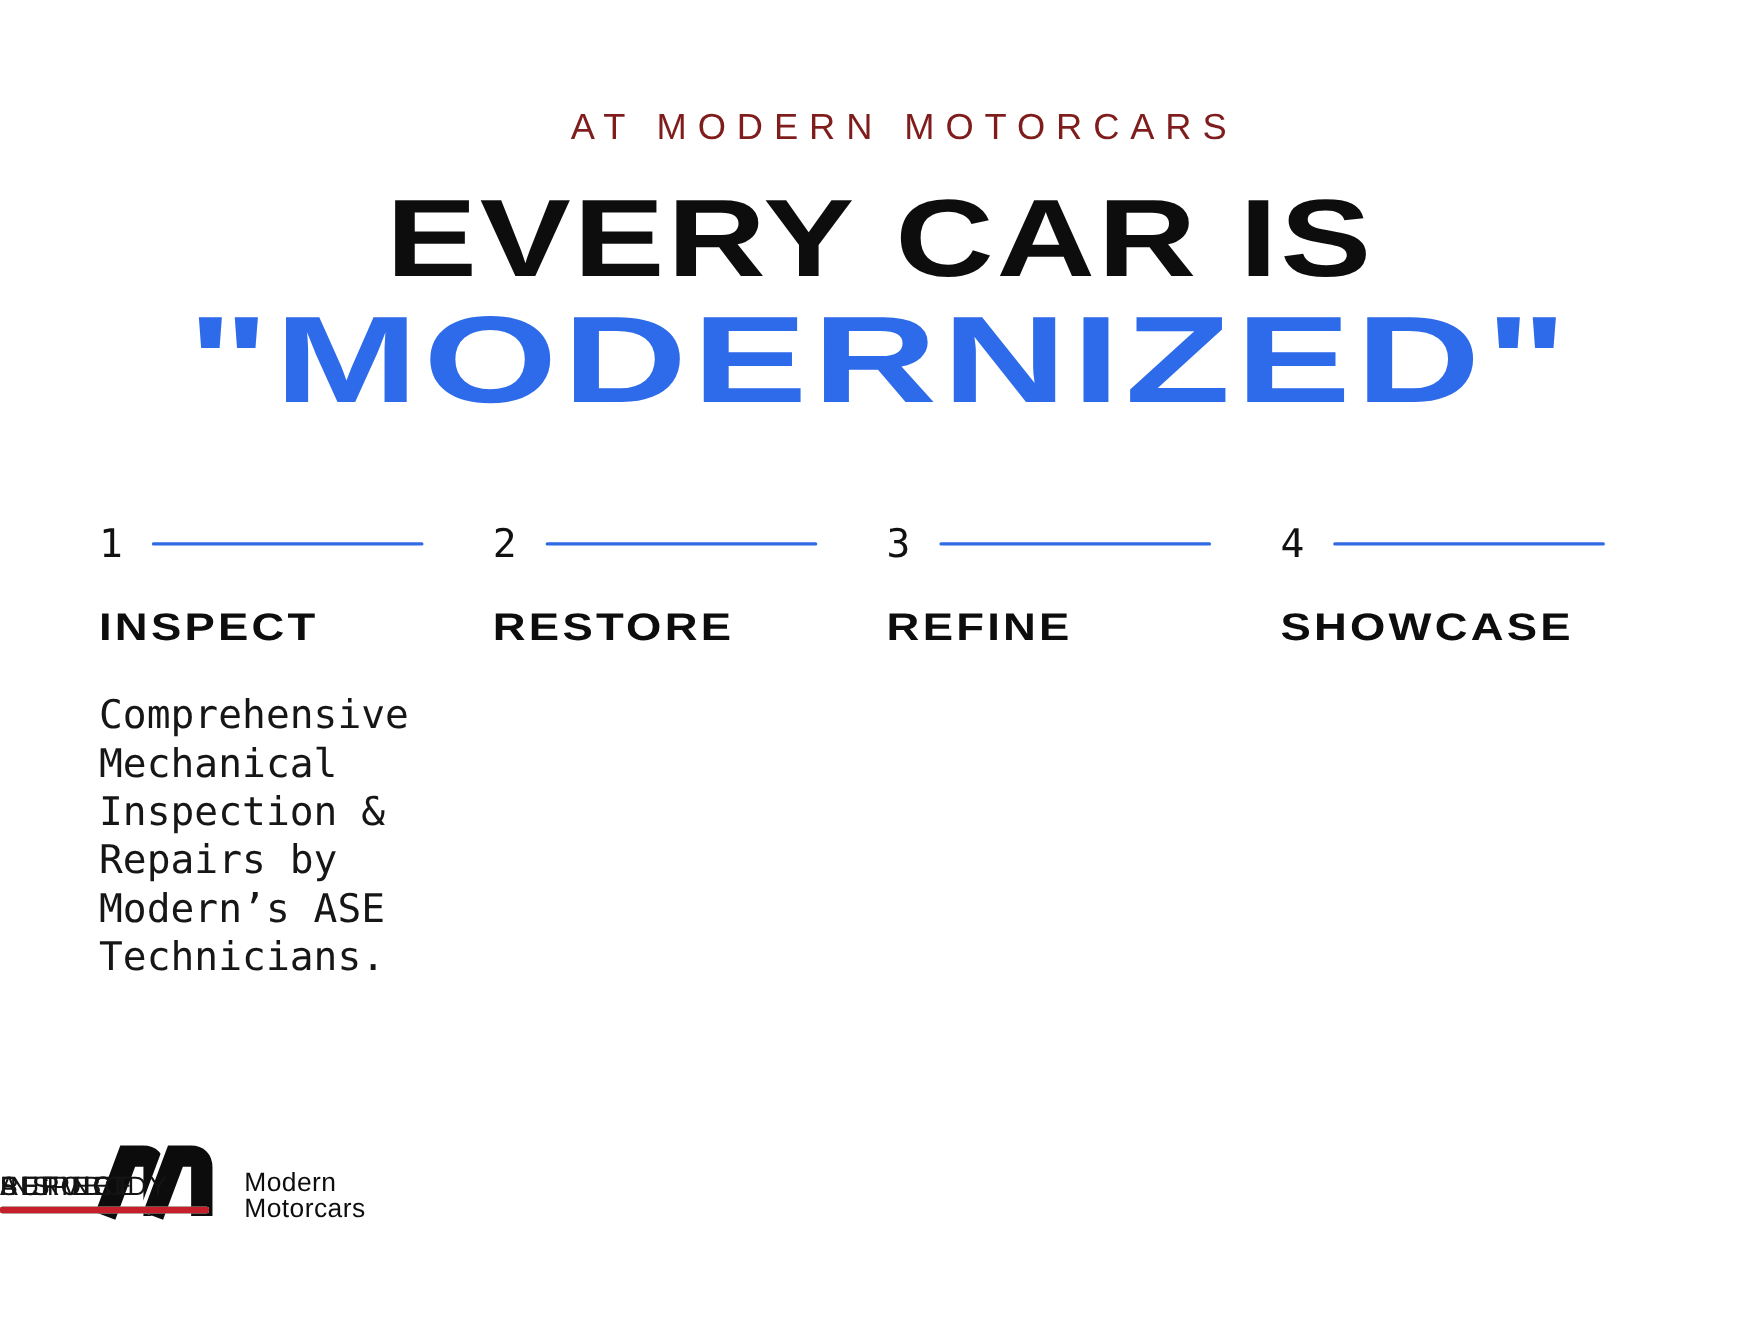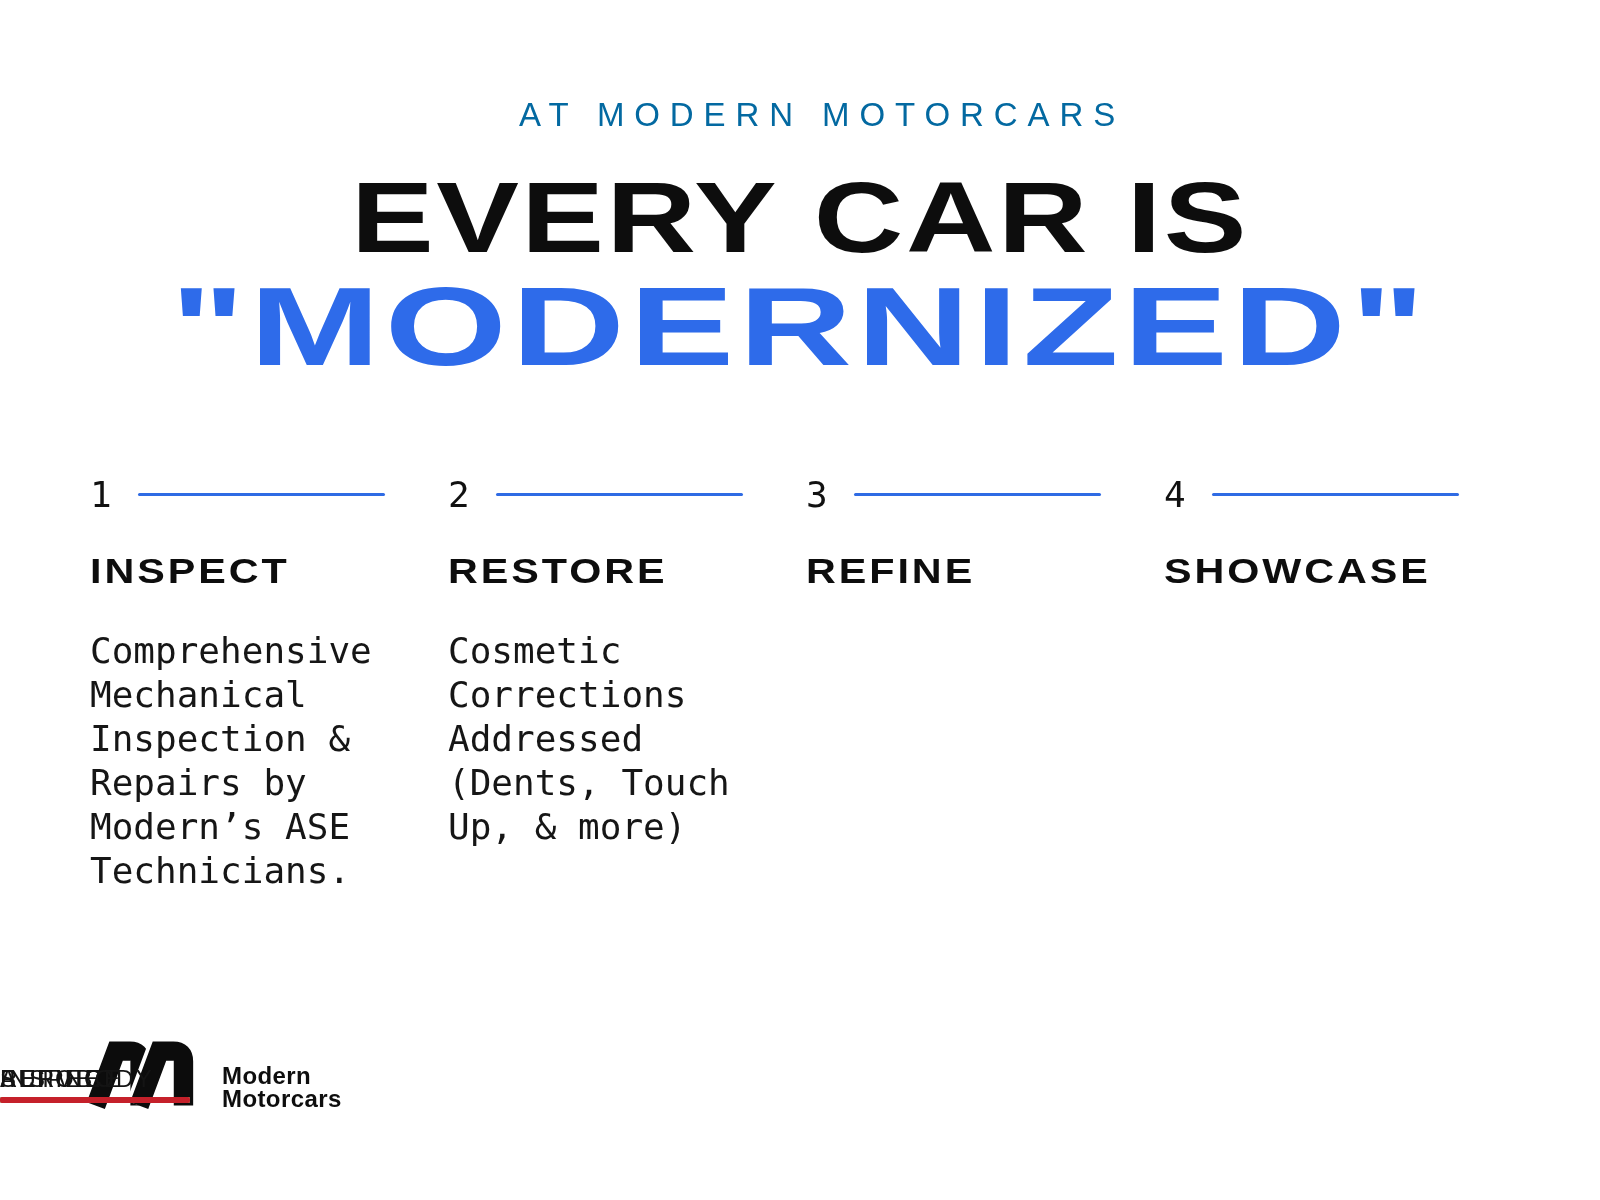--- a/index.html
+++ b/index.html
@@ -15,21 +15,21 @@
 
   
   .kicker {
     position: absolute;
     top: 95px; left: 0; right: 0;
     text-align: center;
     font-size: 33px;
     line-height: 40px;
     font-weight: 400;
     letter-spacing: 0.30em;
-    color: #0369a1;
+    color: #7f1d1d;
     white-space: nowrap;
     padding-left: 44px;
   }
   .title {
     position: absolute;
     top: 162px; left: 0; right: 0;
     text-align: center;
     font-size: 100px;
     line-height: 110px;
     font-weight: 700;
@@ -101,21 +101,21 @@
     top: 1040px;
     width: 106px;
     height: 72px;
   }
   .logo-text {
     position: absolute;
     left: 222px;
     top: 1064px;
     font-size: 24px;
     line-height: 23px;
-    font-weight: 700;
+    font-weight: 400;
     letter-spacing: 0.4px;
     color: #0e0e0e;
   }
   .flink {
     position: absolute;
     top: 1067px;
     width: 190px;
     cursor: pointer;
   }
   .flink:nth-of-type(1) { left: 566px; }
@@ -154,21 +154,20 @@
       <div class="step-heading">INSPECT</div>
       <div class="step-desc">Comprehensive Mechanical Inspection &amp; Repairs by Modern’s ASE Technicians.</div>
     </div>
 
     <div class="step">
       <div class="step-num-row">
         <span class="step-num">2</span>
         <span class="step-line" style="background: rgb(47, 107, 228);"></span>
       </div>
       <div class="step-heading">RESTORE</div>
-      <div class="step-desc">Cosmetic Corrections Addressed (Dents, Touch Up, &amp; more)</div>
     </div>
 
     <div class="step">
       <div class="step-num-row">
         <span class="step-num">3</span>
         <span class="step-line" style="background: rgb(47, 107, 228);"></span>
       </div>
       <div class="step-heading">REFINE</div>
     </div>
 

